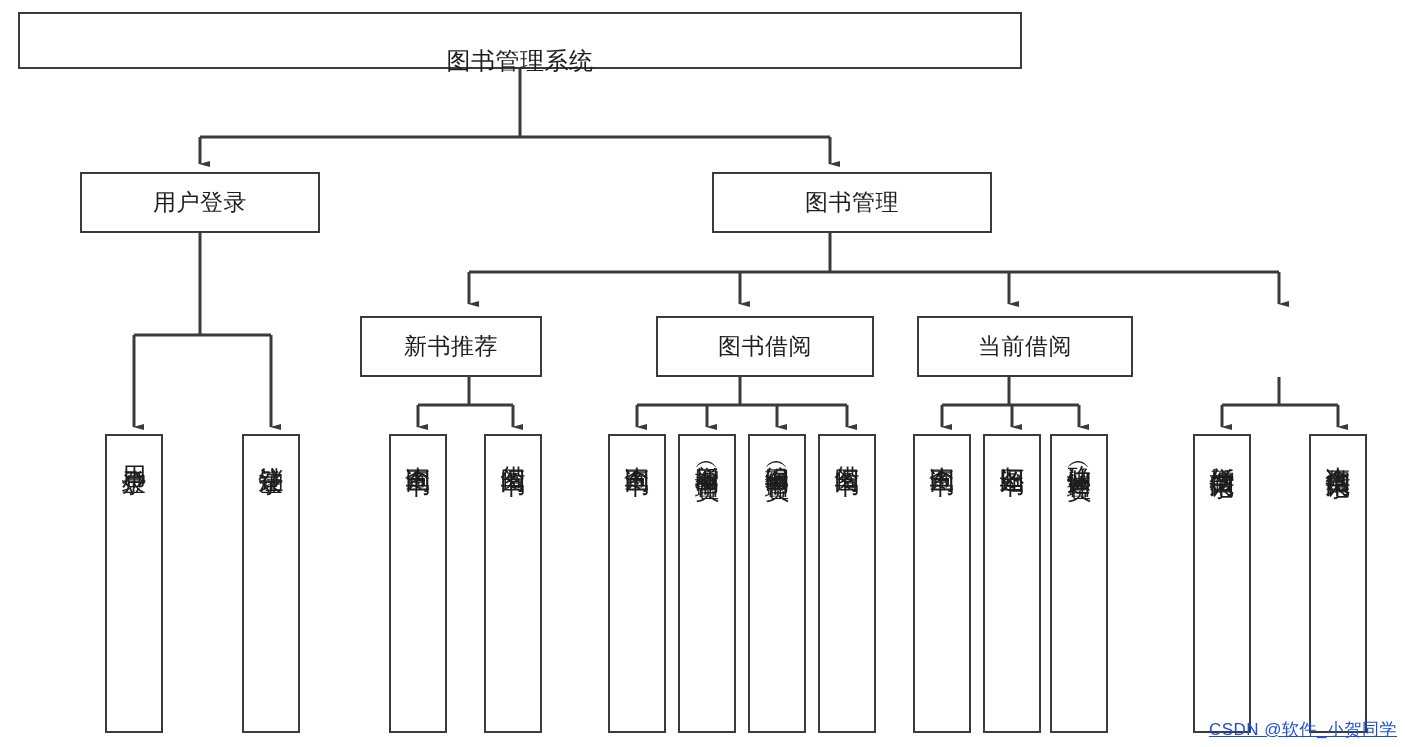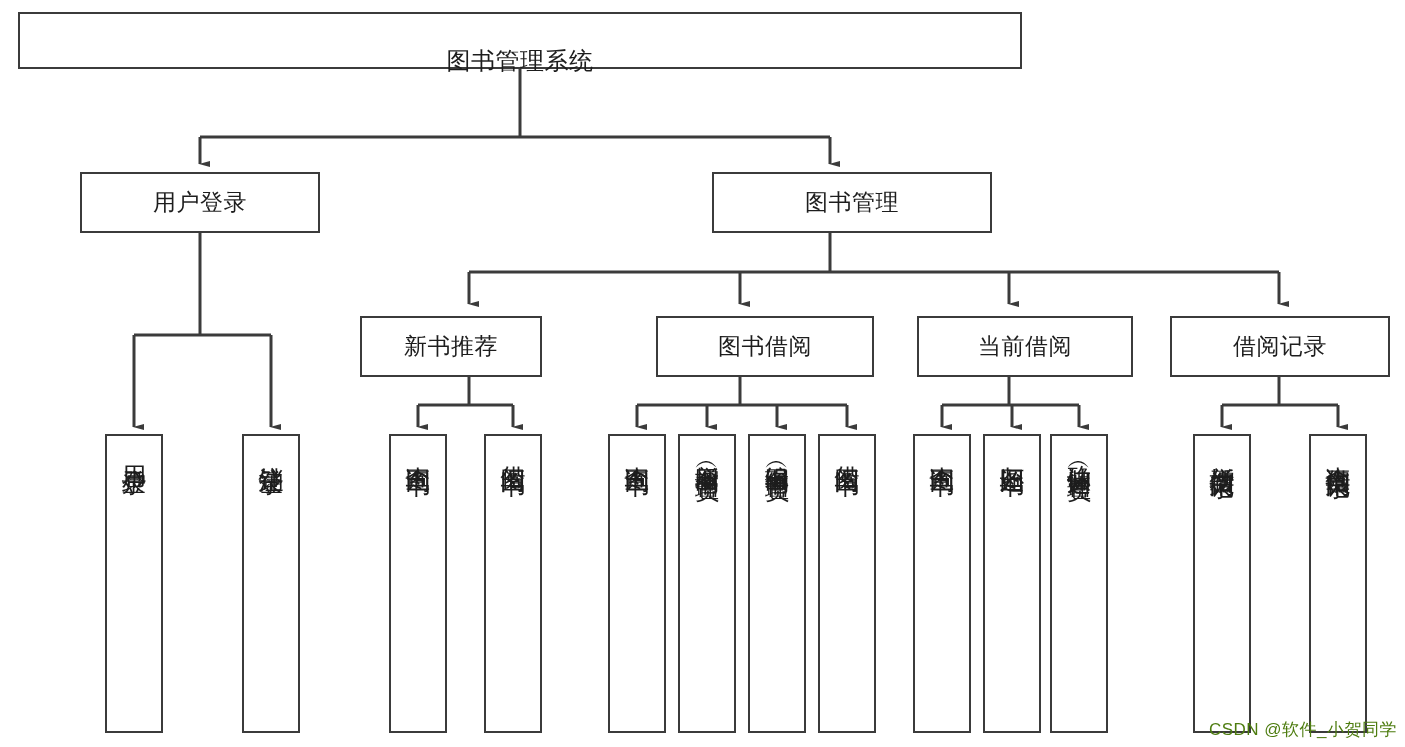--- a/index.html
+++ b/index.html
@@ -61,24 +61,25 @@
     white-space: nowrap;
   }
   .node.vert.tall .lbl {
     font-size: 24px;
   }
   #watermark {
     position: absolute;
     right: 8px;
     bottom: 6px;
     font-size: 17px;
-    color: #4d7c0f;
+    color: #1d4ed8;
     letter-spacing: 0.5px;
     white-space: nowrap;
     pointer-events: none;
+    text-decoration: underline;
   }
 </style>
 </head>
 <body>
 
 <div id="stage">
 
   <svg id="wires" viewBox="0 0 1405 747" xmlns="http://www.w3.org/2000/svg">
     <defs>
       <marker id="ah" markerWidth="10" markerHeight="12" refX="3" refY="10" orient="auto" markerUnits="userSpaceOnUse">
@@ -142,23 +143,20 @@
 
   <div class="node horiz" style="left:360px; top:316px; width:182px; height:61px;">
     <span class="lbl">新书推荐</span>
   </div>
   <div class="node horiz" style="left:632px; top:316px; width:218px; height:61px;margin-left:24px;">
     <span class="lbl">图书借阅</span>
   </div>
   <div class="node horiz" style="left:902px; top:316px; width:216px; height:61px;margin-left:15px;">
     <span class="lbl">当前借阅</span>
   </div>
-  <div class="node horiz" style="left:1170px; top:316px; width:220px; height:61px;">
-    <span class="lbl">借阅记录</span>
-  </div>
 
   <div class="node vert" style="left:105px; top:434px; width:58px; height:299px;">
     <span class="lbl">用户登录</span>
   </div>
   <div class="node vert" style="left:242px; top:434px; width:58px; height:299px;">
     <span class="lbl">注销登录</span>
   </div>
 
   <div class="node vert" style="left:389px; top:434px; width:58px; height:299px;">
     <span class="lbl">查询图书</span>

